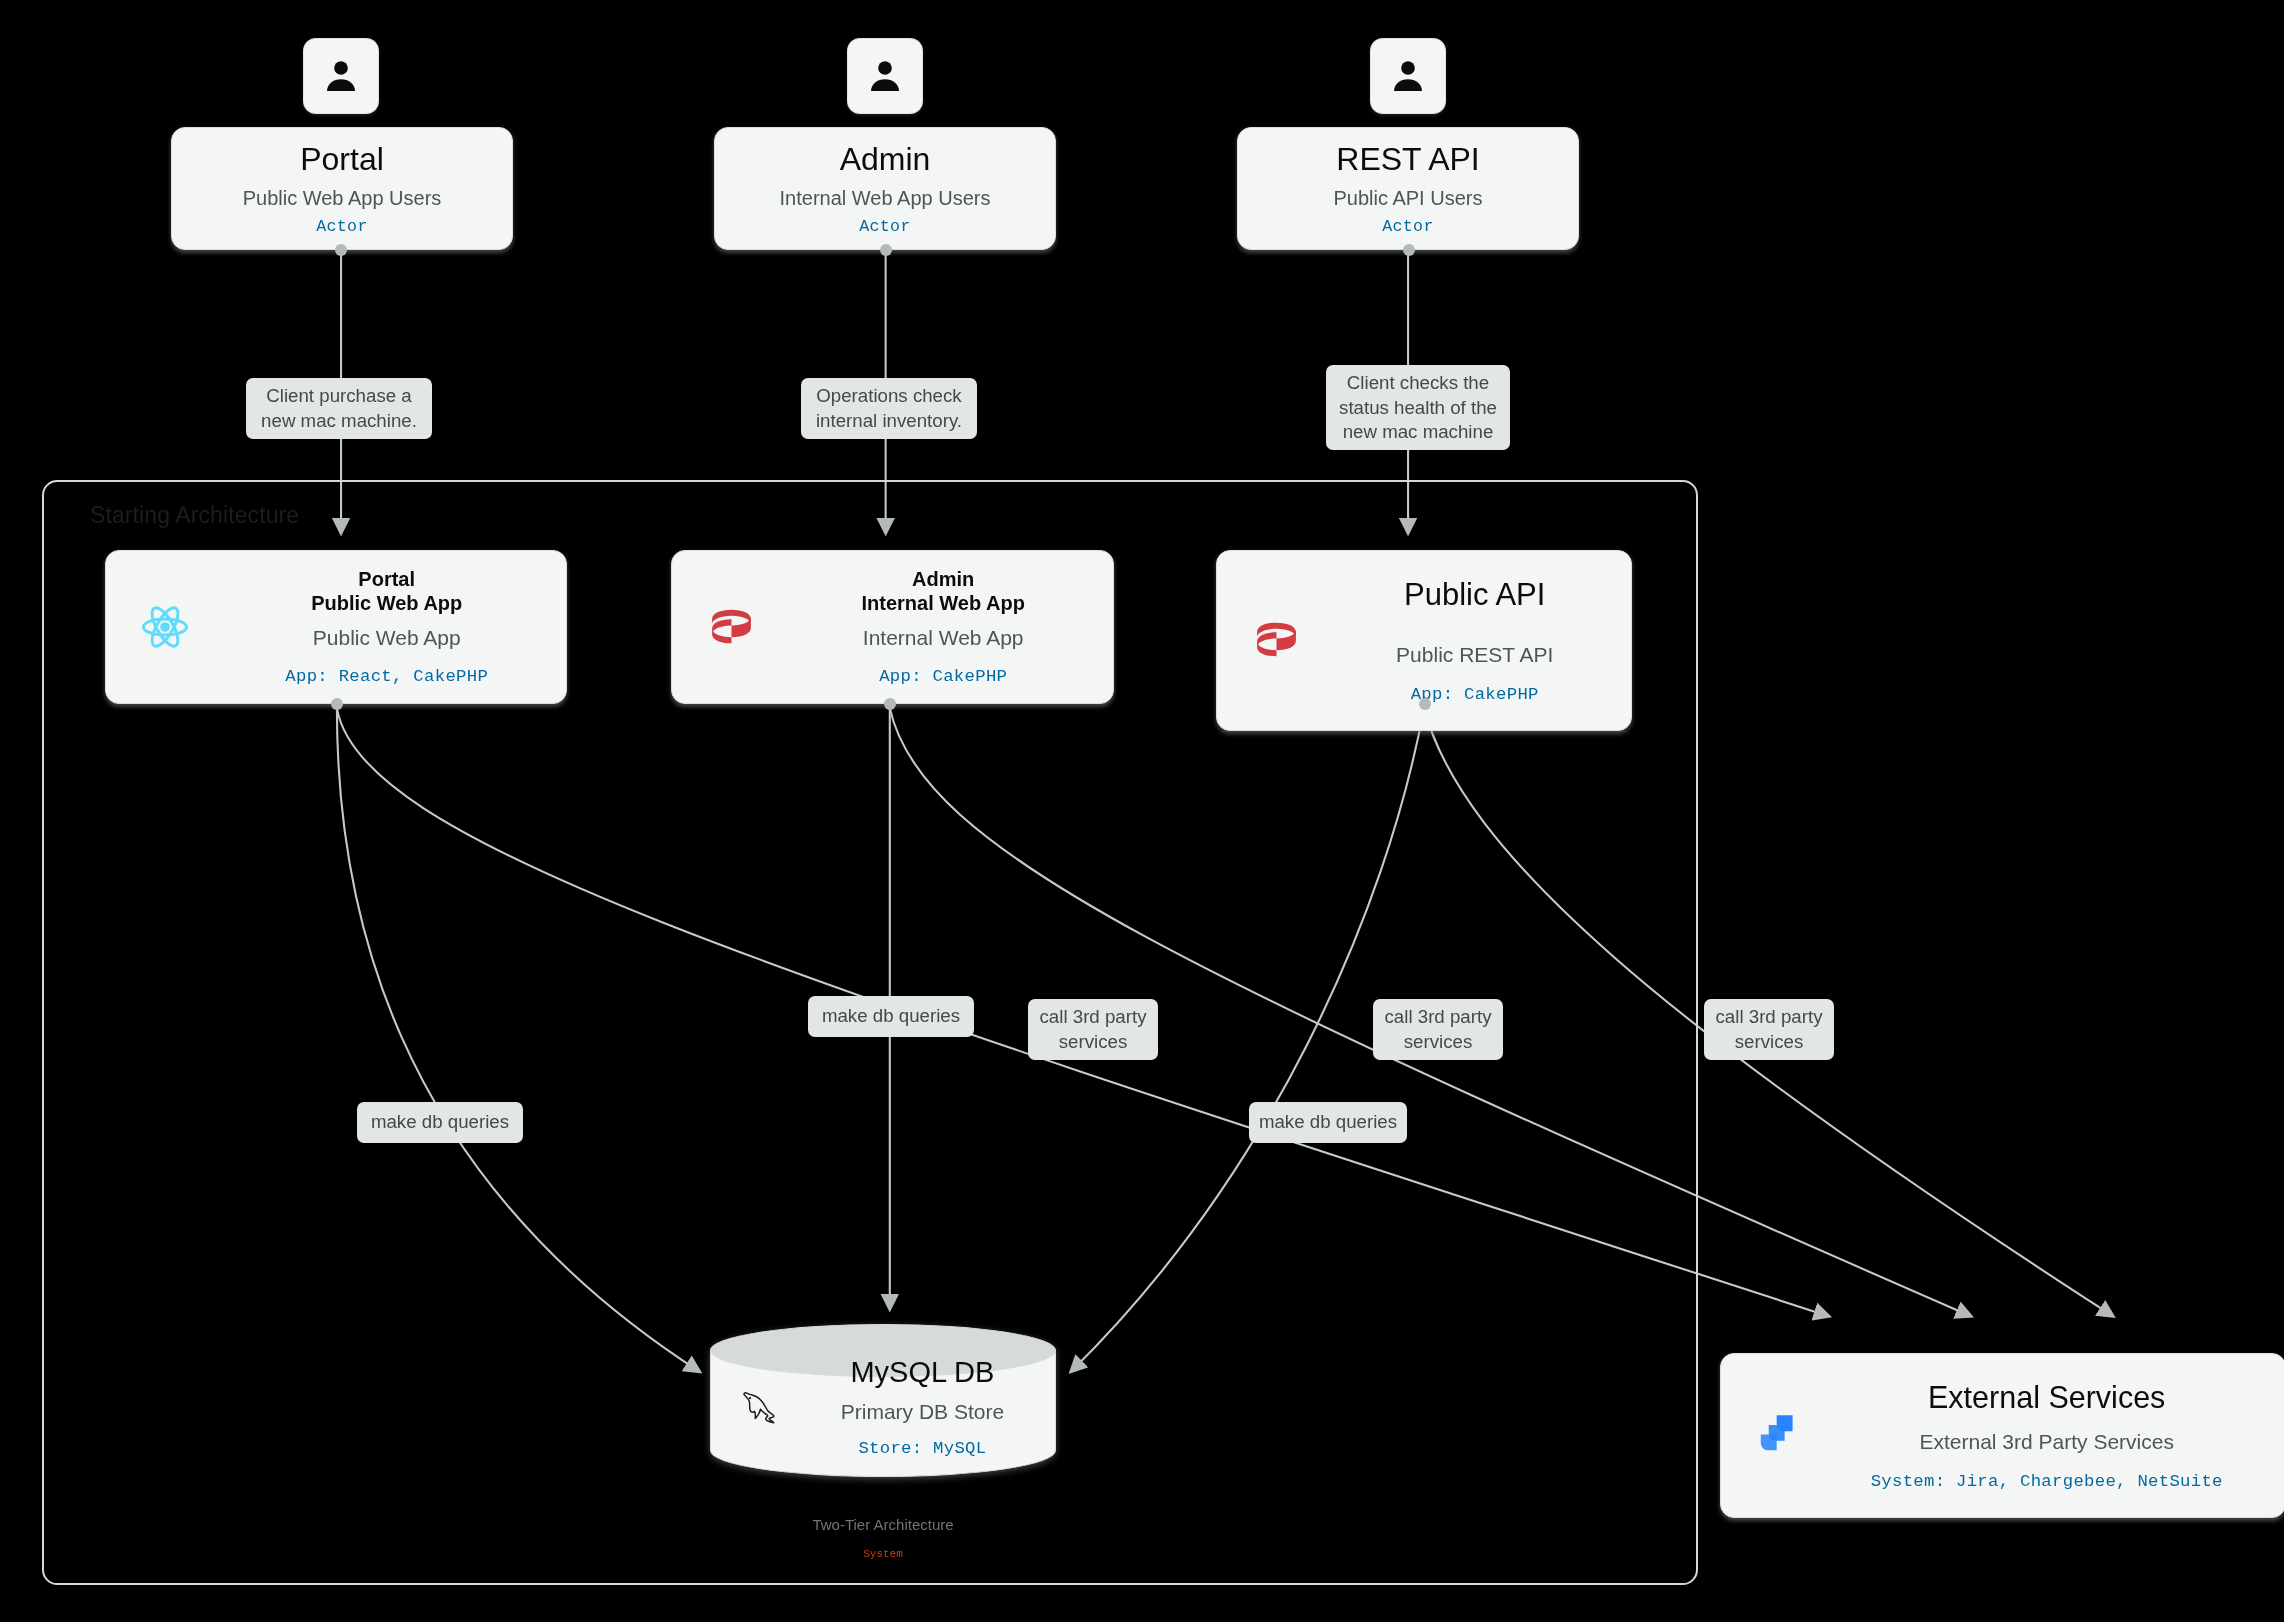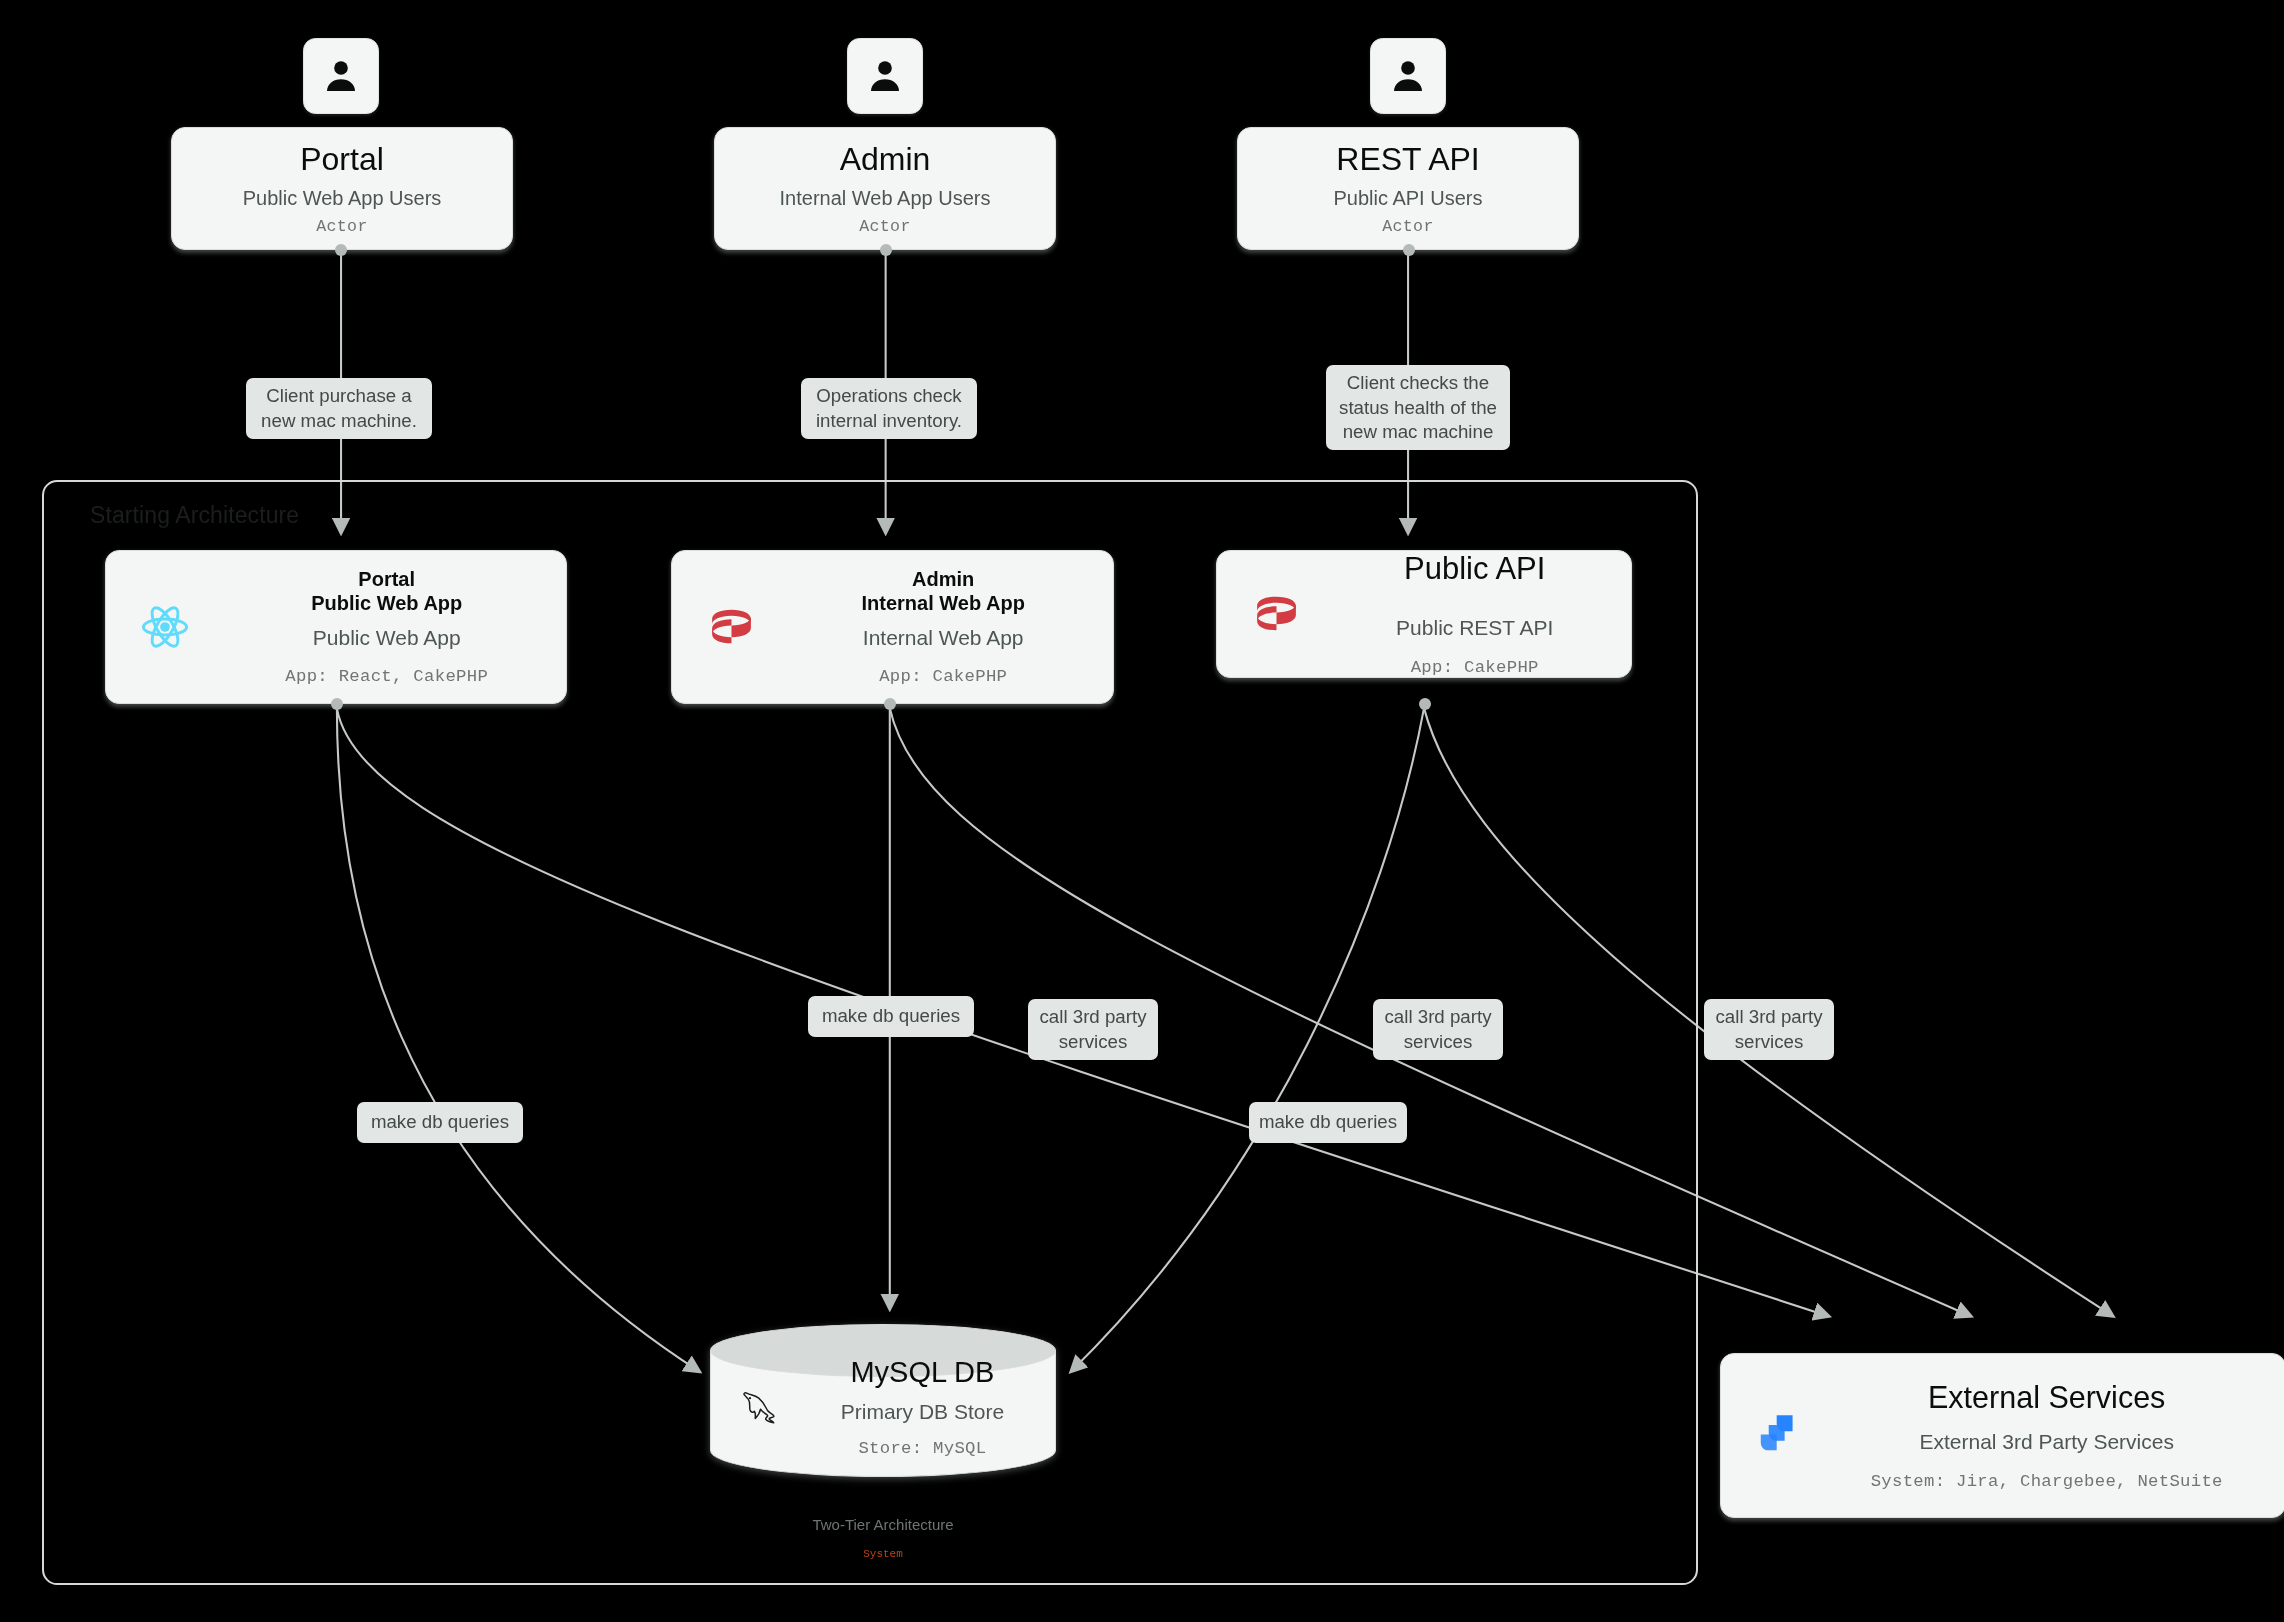--- a/index.html
+++ b/index.html
@@ -93,21 +93,21 @@
     font-weight: 700;
     line-height: 1.18;
     text-align: center;
   }
   .n-title.big { font-weight: 400; }
   .n-desc {
     color: #4d5654;
     text-align: right;
   }
   .n-tech {
-    color: #737373;
+    color: #0369a1;
     font-family: "Liberation Mono", monospace;
     text-align: left;
     letter-spacing: 0.3px;
   }
   .port {
     position: absolute;
     width: 11.8px;
     height: 11.8px;
     border-radius: 50%;
     background: #b4bab7;
@@ -288,21 +288,21 @@
     </div>
     <div class="text-slot">
       <div class="n-title" style="font-size:20px;">Admin</div>
       <div class="n-title" style="font-size:20px;">Internal Web App</div>
       <div class="n-desc" style="font-size:21px; margin-top:11px;">Internal Web App</div>
       <div class="n-tech" style="font-size:17.3px; margin-top:16.6px;">App: CakePHP</div>
     </div>
   </div>
   <div class="port" style="left:884px; top:698px;"></div>
 
-  <div class="node left-icon" style="left:1216px; top:550px; width:416px; height:128px;">
+  <div class="node left-icon" style="left:1216px; top:550px; width:416px; height:181px;">
     <div class="icon-slot">
       <svg width="51" height="51" viewBox="0 0 100 100">
         <path d="M12,33 C12,22 28,15 50,15 C72,15 88,22 88,33 L88,44 C88,34 72,27 50,27 C28,27 12,34 12,44 Z" fill="#d33c43"></path>
         <path d="M12,52 C12,41 28,34 50,34 L50,46 C28,46 12,53 12,63 Z" fill="#d33c43"></path>
         <path d="M50,46 C72,46 88,39 88,29 L88,51 C88,62 72,69 50,69 Z" fill="#d33c43"></path>
         <path d="M12,63 C12,74 28,81 50,81 L50,69 C28,69 12,62 12,52 Z" fill="#d33c43"></path>
       </svg>
     </div>
     <div class="text-slot">
       <div class="n-title big" style="font-size:31px;">Public API</div>

